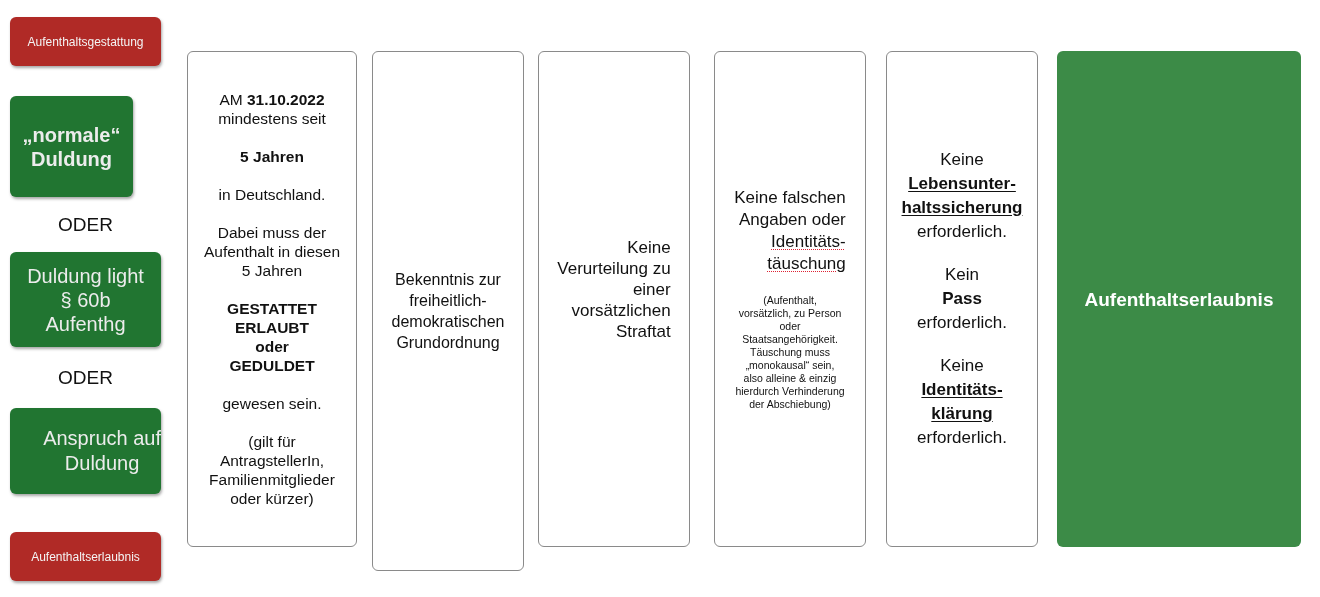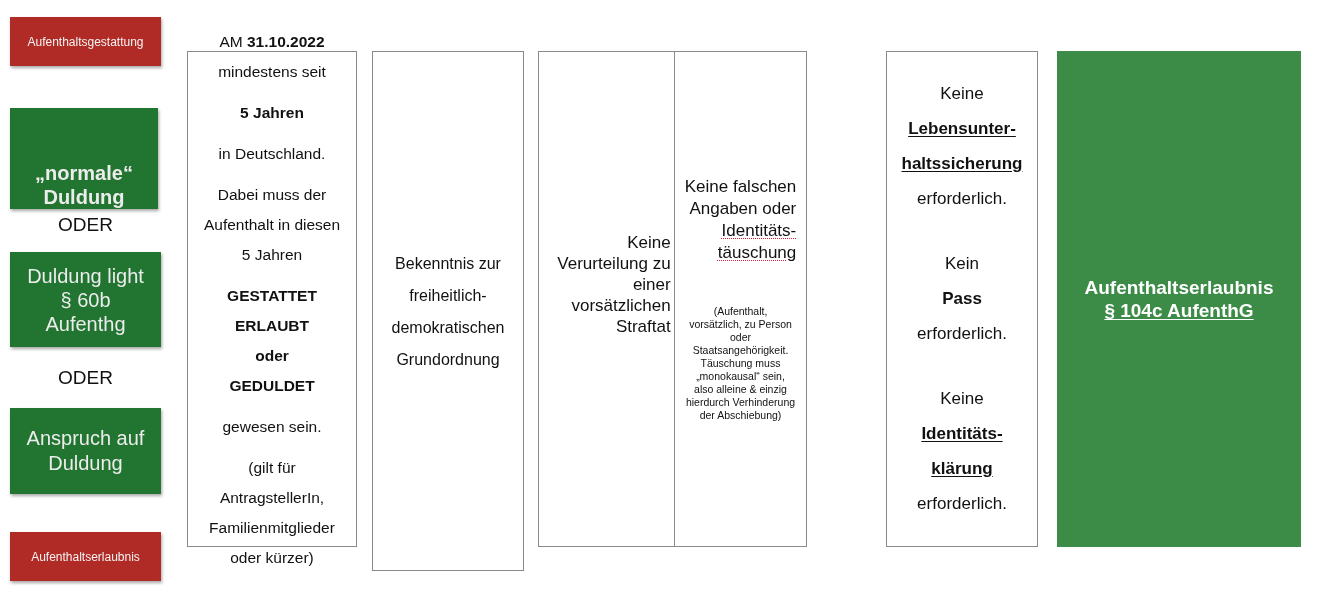--- a/index.html
+++ b/index.html
@@ -2,42 +2,41 @@
 <html><head>
   <meta charset="utf-8">
   <style>
     html, body { margin: 0; padding: 0; }
     body {
       width: 1320px; height: 597px; position: relative; overflow: hidden;
       background: #ffffff;
       font-family: "Liberation Sans", sans-serif;
       color: #111;
     }
-    .abs { position: absolute; box-sizing: border-box; }
+    .abs { position: absolute; box-sizing: border-box; border-radius: 6px; }
     .redbox {
       background: #b02a26; color: #f4f4f4;
       display: flex; align-items: center; justify-content: center;
       font-size: 12px; text-align: center;
       box-shadow: 1px 2px 3px rgba(0,0,0,0.35);
     }
     .greenbox {
       background: #217531; color: #ececec;
       display: flex; align-items: center; justify-content: center;
       text-align: center; line-height: 1.2;
       box-shadow: 1px 2px 3px rgba(0,0,0,0.35);
     }
     .oder {
       font-size: 19px; text-align: center; color: #111;
       width: 151px; left: 10px;
     }
     .col {
       border: 1px solid #8a8a8a; background: #fff;
       display: flex; flex-direction: column; align-items: center; justify-content: center;
       text-align: center;
-      gap: 11px;
     }
     .col p { margin: 0; }
     .t16 { font-size: 16px; line-height: 19px; }
     .t15 { font-size: 15.5px; line-height: 19px; }
     .t17 { font-size: 17px; line-height: 21px; text-align: right; }
     .small { font-size: 10.5px; line-height: 13px; }
     .b { font-weight: bold; }
     .gap { height: 19px; }
     .squiggle { text-decoration: underline; text-decoration-color: #d23; text-decoration-style: dotted; text-decoration-thickness: 1px; text-underline-offset: 2px; }
     .ul { text-decoration: underline; text-underline-offset: 2px; }
@@ -47,40 +46,40 @@
       font-weight: bold; font-size: 19px; line-height: 23px; text-align: center;
     }
   </style>
 </head>
 <body>
 
 <div class="abs redbox" style="left:10px; top:17px; width:151px; height:49px;">
   <span>Aufenthaltsgestattung</span>
 </div>
 
-<div class="abs greenbox" style="left:10px; top:108px; width:148px; height:101px; font-size:20px; font-weight:bold;align-items:flex-end;">
+<div class="abs greenbox" style="left:10px; top:96px; width:123px; height:101px; font-size:20px; font-weight:bold;">
   <div>
     <div>„normale“</div>
     <div>Duldung</div>
   </div>
 </div>
 
 <div class="abs oder" style="top:214px;">ODER</div>
 
 <div class="abs greenbox" style="left:10px; top:252px; width:151px; height:95px; font-size:20px; line-height:24px;">
   <div>
     <div>Duldung light</div>
     <div>§ 60b</div>
     <div>Aufenthg</div>
   </div>
 </div>
 
 <div class="abs oder" style="top:367px;">ODER</div>
 
-<div class="abs greenbox" style="left:10px; top:408px; width:151px; height:86px; font-size:20px; line-height:25px;">
+<div class="abs greenbox" style="left:10px; top:408px; width:151px; height:86px; font-size:20px; line-height:25px;justify-content:flex-end;">
   <div>
     <div>Anspruch auf</div>
     <div>Duldung</div>
   </div>
 </div>
 
 <div class="abs redbox" style="left:10px; top:532px; width:151px; height:49px;">
   <span>Aufenthaltserlaubnis</span>
 </div>
 
@@ -120,21 +119,21 @@
   <div class="t17">
     <p>Keine</p>
     <p>Verurteilung zu</p>
     <p>einer</p>
     <p>vorsätzlichen</p>
     <p>Straftat</p>
   </div>
   <div class="gap"></div>
 </div>
 
-<div class="abs col" style="left:674px; top:51px; width:133px; height:496px;">
+<div class="abs col" style="left:714px; top:51px; width:152px; height:496px;">
   <div class="t17" style="line-height:22px;">
     <p>Keine falschen</p>
     <p>Angaben oder</p>
     <p><span class="squiggle" style="text-decoration-line: underline;">Identitäts-</span></p>
     <p><span class="squiggle">täuschung</span></p>
   </div>
   <div class="gap"></div>
   <div class="small">
     <p>(Aufenthalt,</p>
     <p>vorsätzlich, zu Person</p>
@@ -159,14 +158,13 @@
   <p>erforderlich.</p>
   <div class="gap"></div>
   <p>Keine</p>
   <p><span class="b ul squiggle">Identitäts-</span></p>
   <p><span class="b ul squiggle">klärung</span></p>
   <p>erforderlich.</p>
 </div>
 
 <div class="abs result" style="left:1057px; top:51px; width:244px; height:496px;">
   <div>Aufenthaltserlaubnis</div>
-  <div class="ul">§ 104c AufenthG</div>
 </div>
 
 </body></html>

